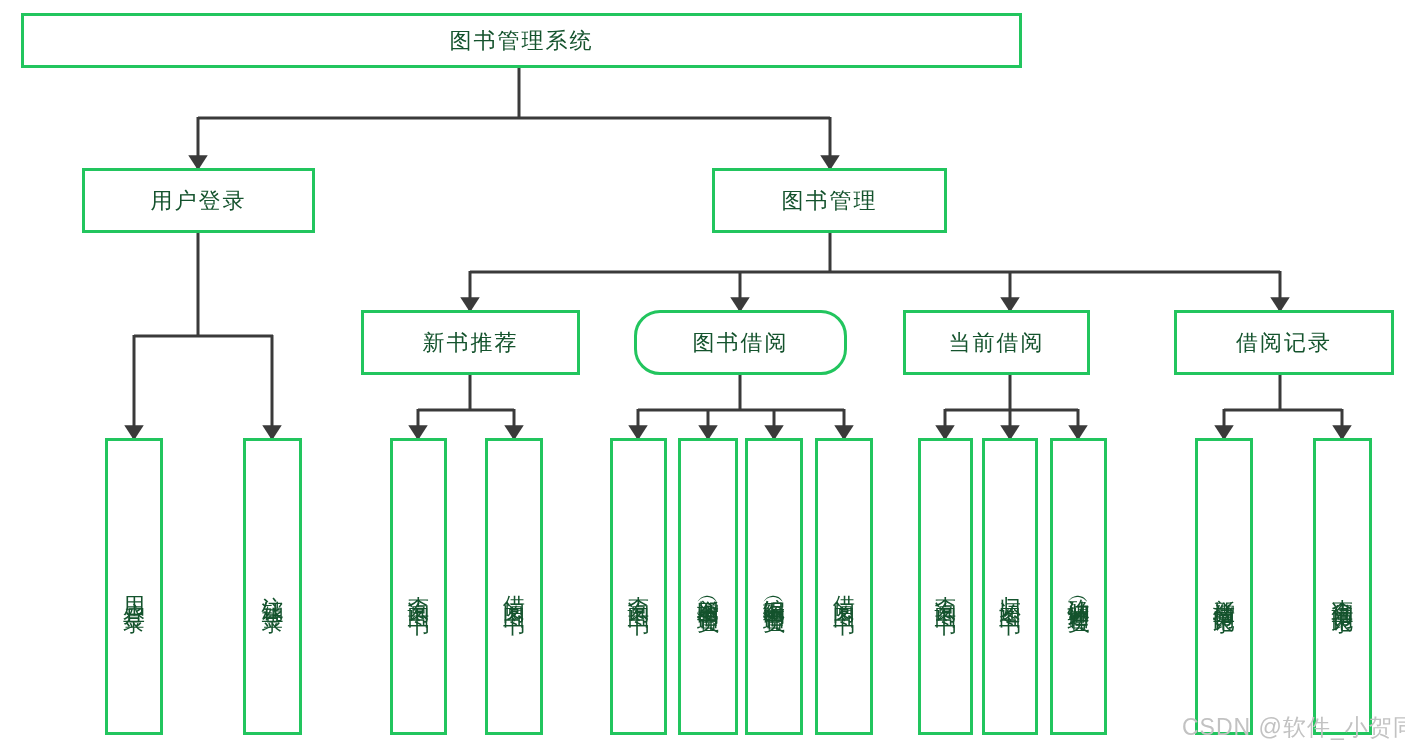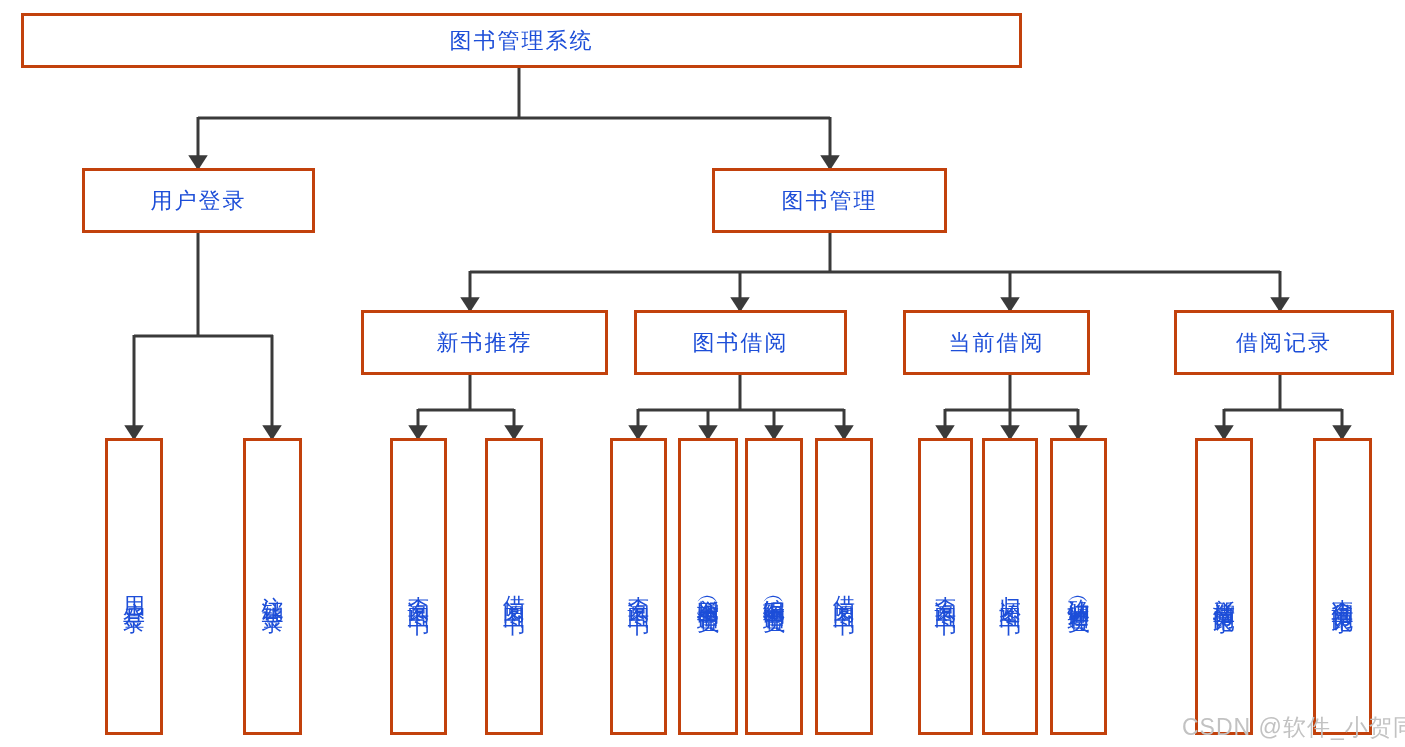--- a/index.html
+++ b/index.html
@@ -14,43 +14,43 @@
   }
   #wires {
     position: absolute;
     left: 0; top: 0;
     width: 1405px; height: 747px;
     pointer-events: none;
   }
   .box {
     position: absolute;
     box-sizing: border-box;
-    border: 3px solid #c2410c;
+    border: 3px solid #22c55e;
     background: #ffffff;
     display: flex;
     align-items: center;
     justify-content: center;
     font-size: 22px;
     letter-spacing: 2px;
-    color: #1d4ed8;
+    color: #14532d;
     z-index: 2;
   }
   .vbox {
     writing-mode: vertical-rl;
     letter-spacing: 6px;
     line-height: 1.0;
     text-align: center;
     padding-top: 6px;
   }
   .root  { left: 21px;  top: 13px;  width: 1001px; height: 55px; }
   .lvl2a { left: 82px;  top: 168px; width: 233px;  height: 65px; }
   .lvl2b { left: 712px; top: 168px; width: 235px;  height: 65px; }
   .lvl3  { top: 310px; height: 65px; }
-  .l3a { left: 361px;  width: 247px; text-align: right; }
-  .l3b { left: 634px;  width: 213px; }
+  .l3a { left: 361px;  width: 219px; text-align: right; }
+  .l3b { left: 634px;  width: 213px; border-radius: 26px; }
   .l3c { left: 903px;  width: 187px; }
   .l3d { left: 1174px; width: 220px; }
   .lvl4 { top: 438px; height: 297px; }
   .a1 { left: 105px;  width: 58px; }
   .a2 { left: 243px;  width: 59px; }
   .b1 { left: 390px;  width: 57px; }
   .b2 { left: 485px;  width: 58px; }
   .c1 { left: 610px;  width: 57px; }
   .c2 { left: 678px;  width: 60px; letter-spacing: 2px; }
   .c3 { left: 745px;  width: 58px; letter-spacing: 2px; }

